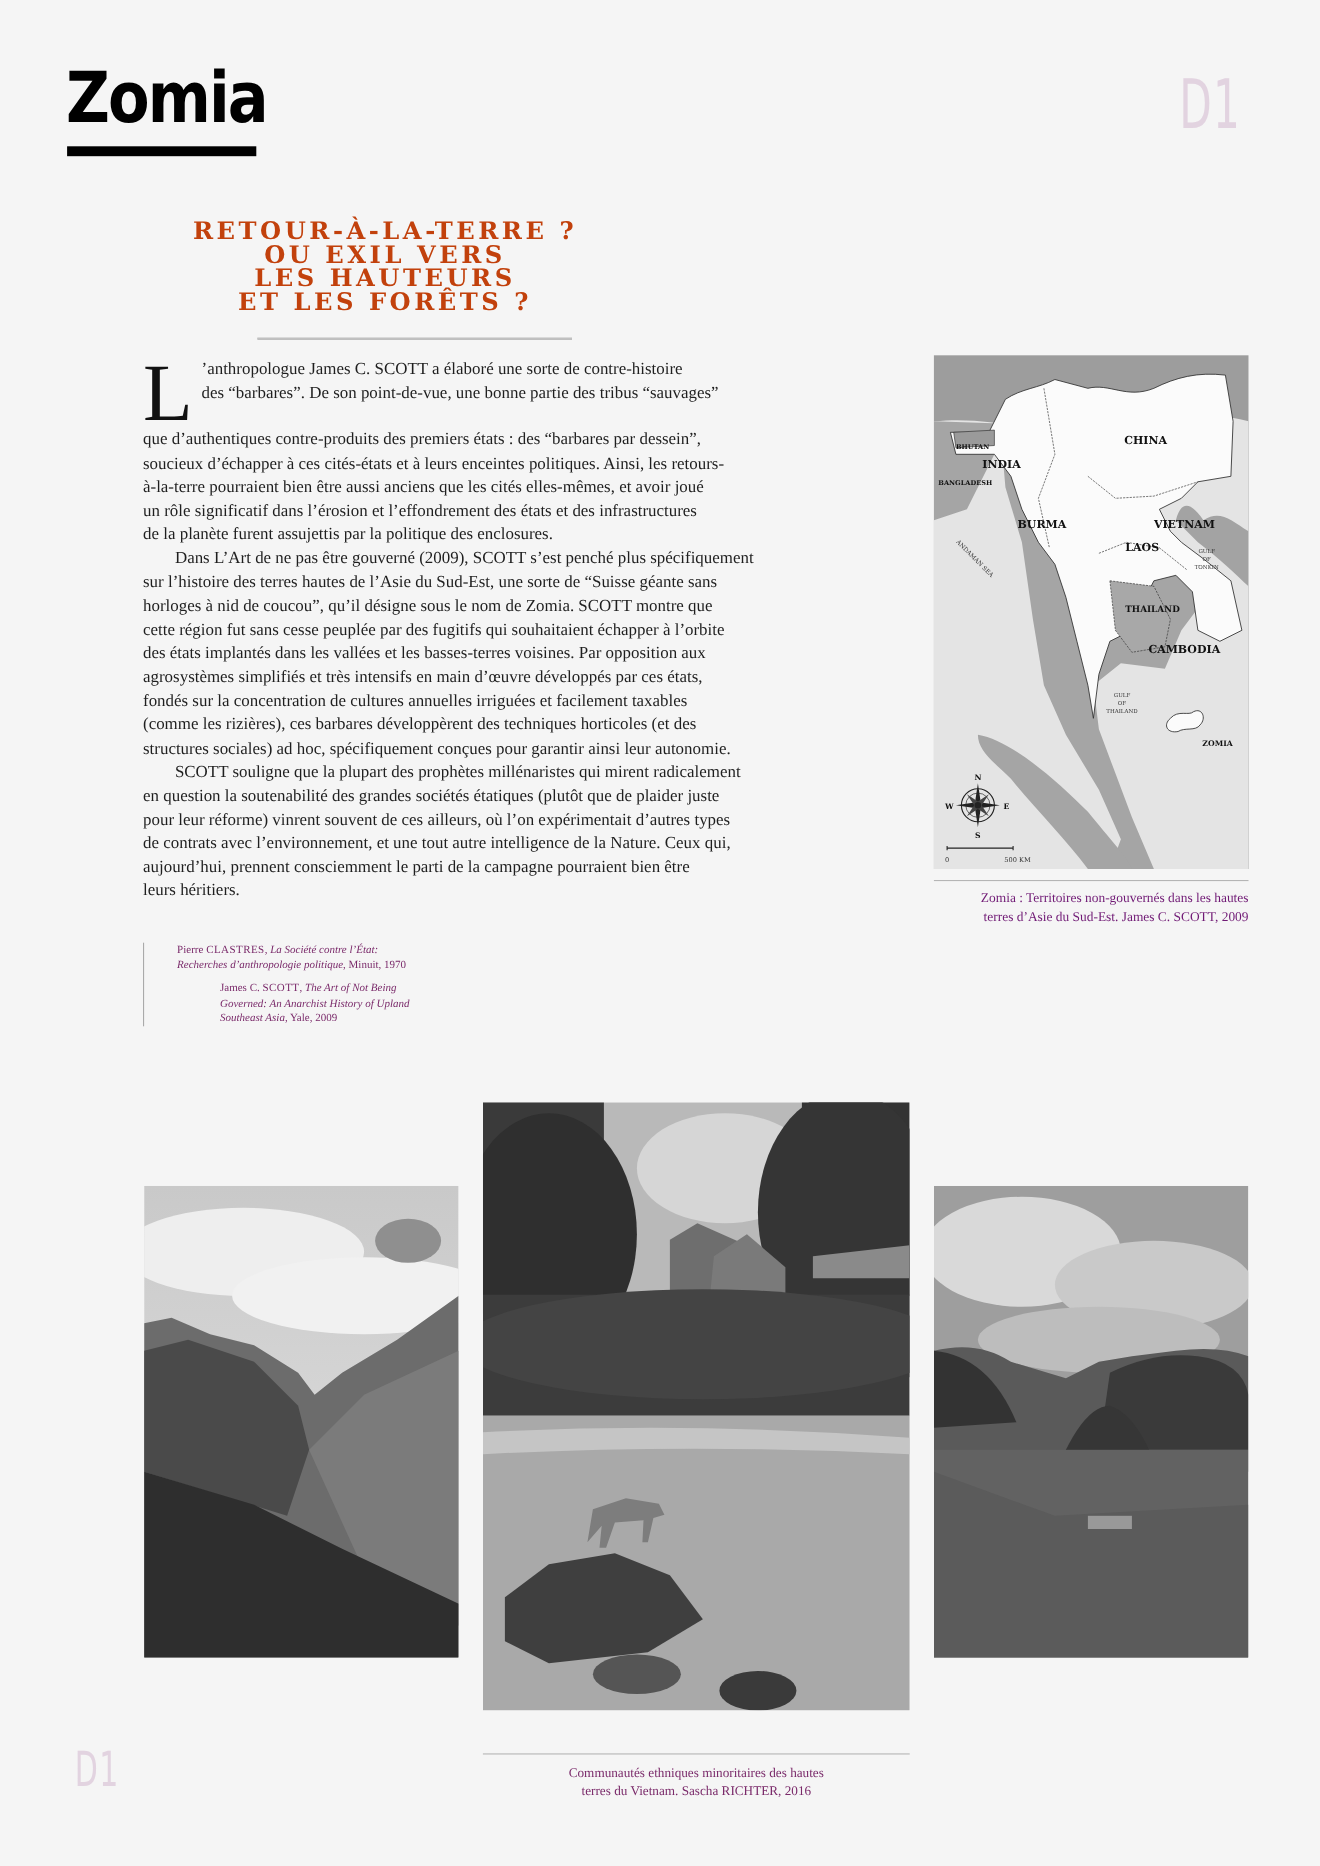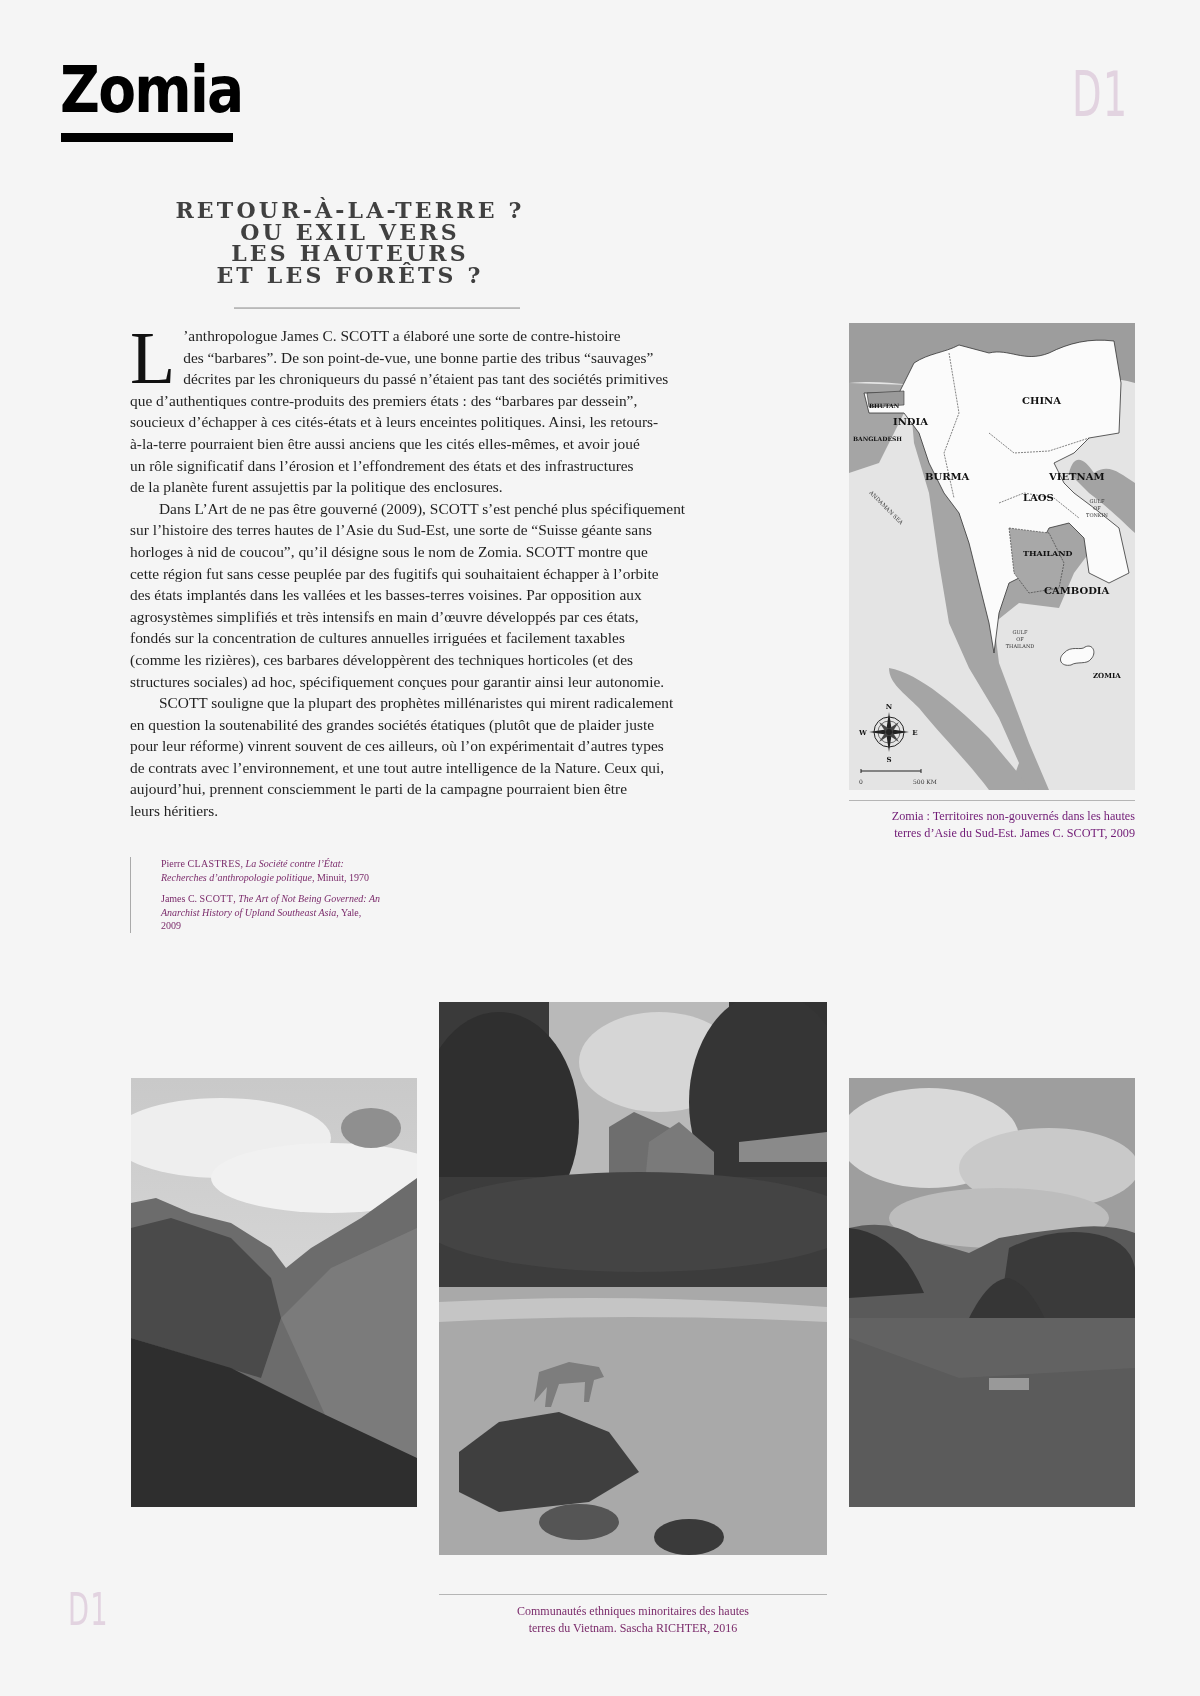--- a/index.html
+++ b/index.html
@@ -22,21 +22,21 @@
     font-family: "DejaVu Sans", "Liberation Sans", sans-serif;
     color: #e2d3e0; font-size: 62px; line-height: 1; letter-spacing: 2px;
     transform: scaleX(0.62); transform-origin: left top;
   }
   .folio-top { left: 1072px; top: 64px; }
   .folio-bottom { left: 68px; top: 1588px; font-size: 44px; }
 
   
   .headline {
     left: 130px; top: 200px; width: 440px; text-align: center;
-    color: #404040; font-weight: bold; font-size: 22px; letter-spacing: 3.2px;
+    color: #c2410c; font-weight: bold; font-size: 22px; letter-spacing: 3.2px;
     line-height: 21.5px; font-family: "DejaVu Serif", "Liberation Serif", serif;
   }
   .headline div { white-space: nowrap; }
   .headline-rule { left: 234px; top: 307px; width: 286px; height: 1px; background: #b8b8b8; border-top: 1px solid #c2c2c2; }
 
   
   .body-text {
     left: 130px; top: 325px; width: 600px; font-size: 15.4px; line-height: 21.6px;
     color: #1f1f1f;
   }
@@ -48,21 +48,21 @@
     height: 60px;
   }
   .sc { font-variant: small-caps; letter-spacing: 0.4px; }
 
   
   .refs {
     left: 130px; top: 857px; width: 220px; padding-left: 30px;
     border-left: 1px solid #aaa; color: #7a2a6a; font-size: 10px; line-height: 13.5px;
   }
   .refs p { margin: 0 0 8px 0; }
-  .refs p:last-child { margin-bottom: 0; }
+  .refs p:last-child { margin-bottom: 0; margin-left: 39px; }
 
   
   .map {
     left: 849px; top: 323px; width: 286px; height: 467px; background: #a8a8a8; overflow: hidden;
   }
   .map-caption-rule { left: 849px; top: 800px; width: 286px; height: 1px; background: #b5b5b5; }
   .map-caption {
     left: 849px; top: 808px; width: 286px; text-align: right; color: #701a75;
     font-size: 12.2px; line-height: 17px;
   }
@@ -94,21 +94,20 @@
   <div>LES HAUTEURS</div>
   <div>ET LES FORÊTS ?</div>
 </div>
 <div class="abs headline-rule"></div>
 
 <div class="abs body-text">
   <p>
     <span class="dropcap">L</span>
     <span class="line">’anthropologue James C. SCOTT a élaboré une sorte de contre-histoire</span>
     <span class="line">des “barbares”. De son point-de-vue, une bonne partie des tribus “sauvages”</span>
-    <span class="line">décrites par les chroniqueurs du passé n’étaient pas tant des sociétés primitives</span>
     <span class="line" style="clear:left">que d’authentiques contre-produits des premiers états : des “barbares par dessein”,</span>
     <span class="line">soucieux d’échapper à ces cités-états et à leurs enceintes politiques. Ainsi, les retours-</span>
     <span class="line">à-la-terre pourraient bien être aussi anciens que les cités elles-mêmes, et avoir joué</span>
     <span class="line">un rôle significatif dans l’érosion et l’effondrement des états et des infrastructures</span>
     <span class="line">de la planète furent assujettis par la politique des enclosures.</span>
   </p>
   <p>
     <span class="line indent">Dans L’Art de ne pas être gouverné (2009), SCOTT s’est penché plus spécifiquement</span>
     <span class="line">sur l’histoire des terres hautes de l’Asie du Sud-Est, une sorte de “Suisse géante sans</span>
     <span class="line">horloges à nid de coucou”, qu’il désigne sous le nom de Zomia. SCOTT montre que</span>

